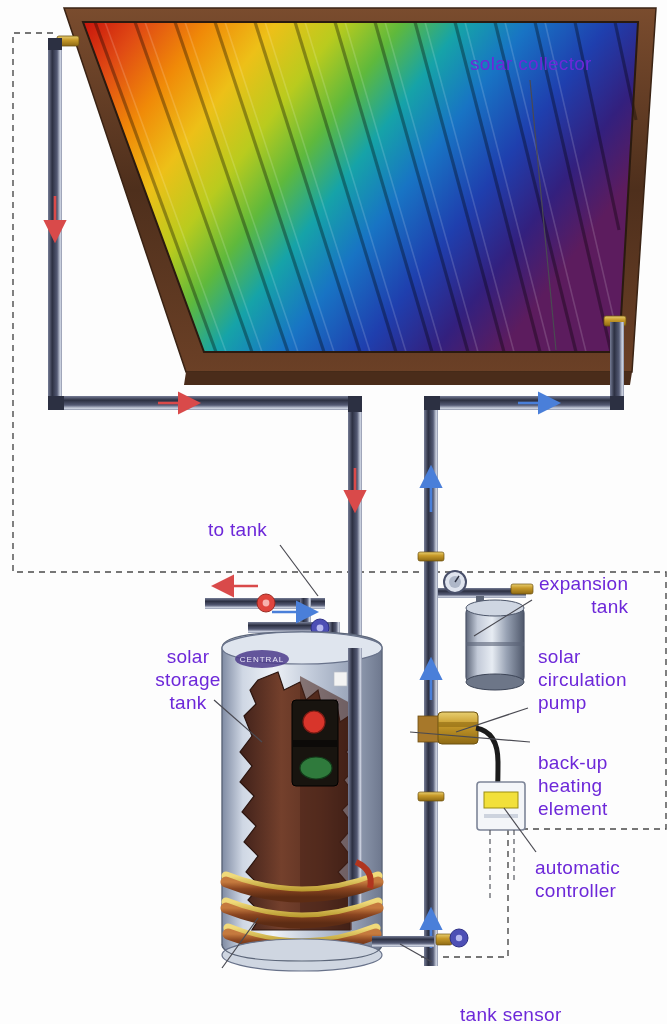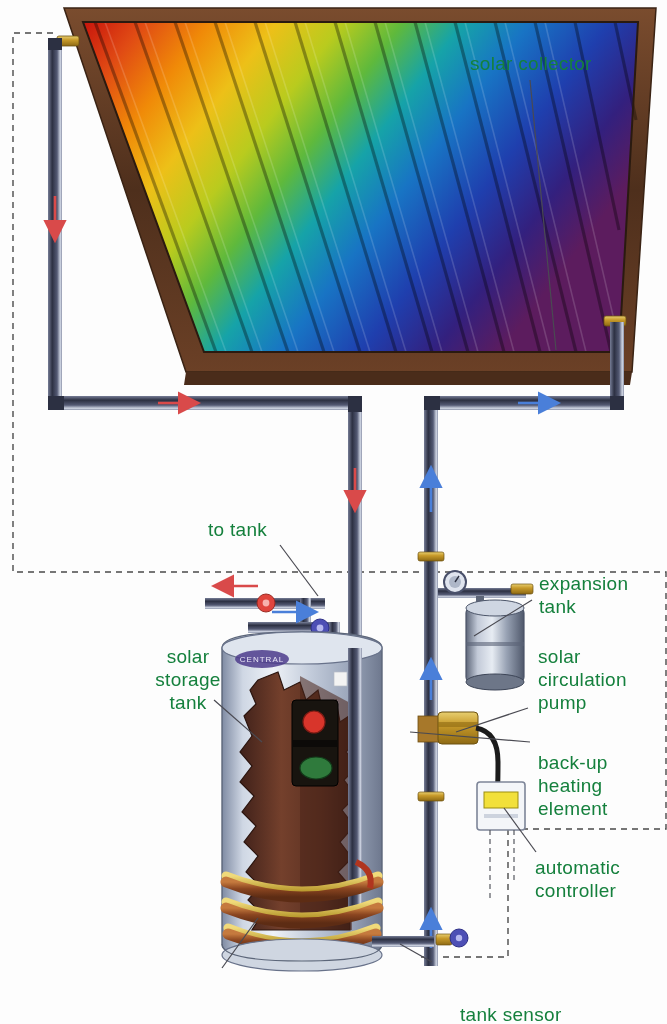--- a/index.html
+++ b/index.html
@@ -1,21 +1,21 @@
 <!DOCTYPE html>
 <html><head>
 <meta charset="utf-8">
 <style>
   html,body{margin:0;padding:0;background:#ffffff;}
   body{width:667px;height:1024px;overflow:hidden;
        font-family:"Liberation Sans", sans-serif;}
   #stage{position:relative;width:667px;height:1024px;background:#fdfdfd;}
   #stage svg{position:absolute;left:0;top:0;}
 
-  .lbl{position:absolute;color:#15803d;font-size:19px;line-height:23px;
+  .lbl{position:absolute;color:#6d28d9;font-size:19px;line-height:23px;
        font-family:"Liberation Sans", sans-serif;letter-spacing:.3px;
        white-space:pre;}
   .lbl.c{text-align:center;}
 </style>
 </head>
 <body>
 
 <div id="stage">
 
 <svg width="667" height="1024" viewBox="0 0 667 1024">
@@ -335,21 +335,21 @@
 </svg>
 
 <div class="lbl" style="left:470px; top:52px;">solar collector</div>
 
 <div class="lbl" style="left:208px; top:518px;">to tank</div>
 
 <div class="lbl c" style="left:138px; top:645px; width:100px;">solar
 storage
 tank</div>
 
-<div class="lbl" style="left:539px; top:572px;">expansion
+<div class="lbl" style="left:539px; top:572px;text-align:right;">expansion
 tank</div>
 
 <div class="lbl" style="left:538px; top:645px;">solar
 circulation
 pump</div>
 
 <div class="lbl" style="left:538px; top:751px;">back-up
 heating
 element</div>
 

